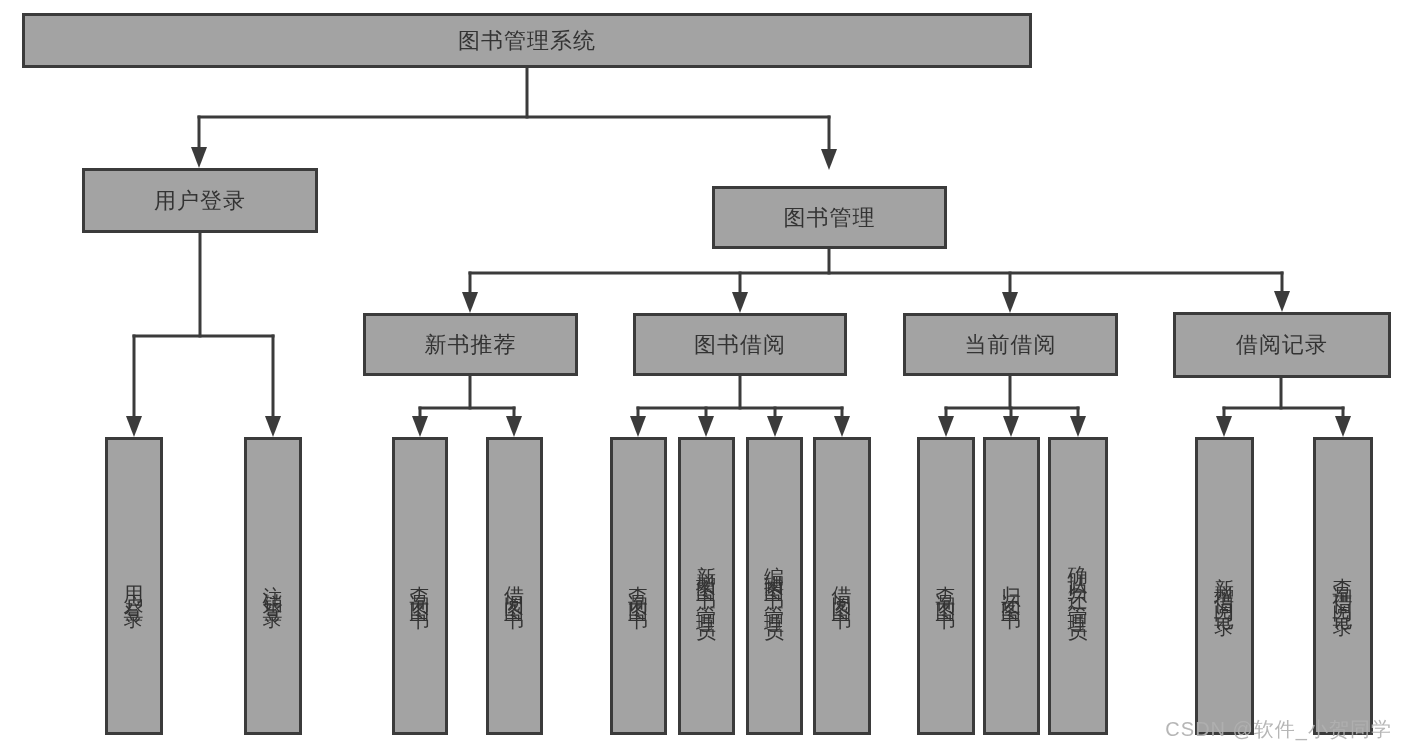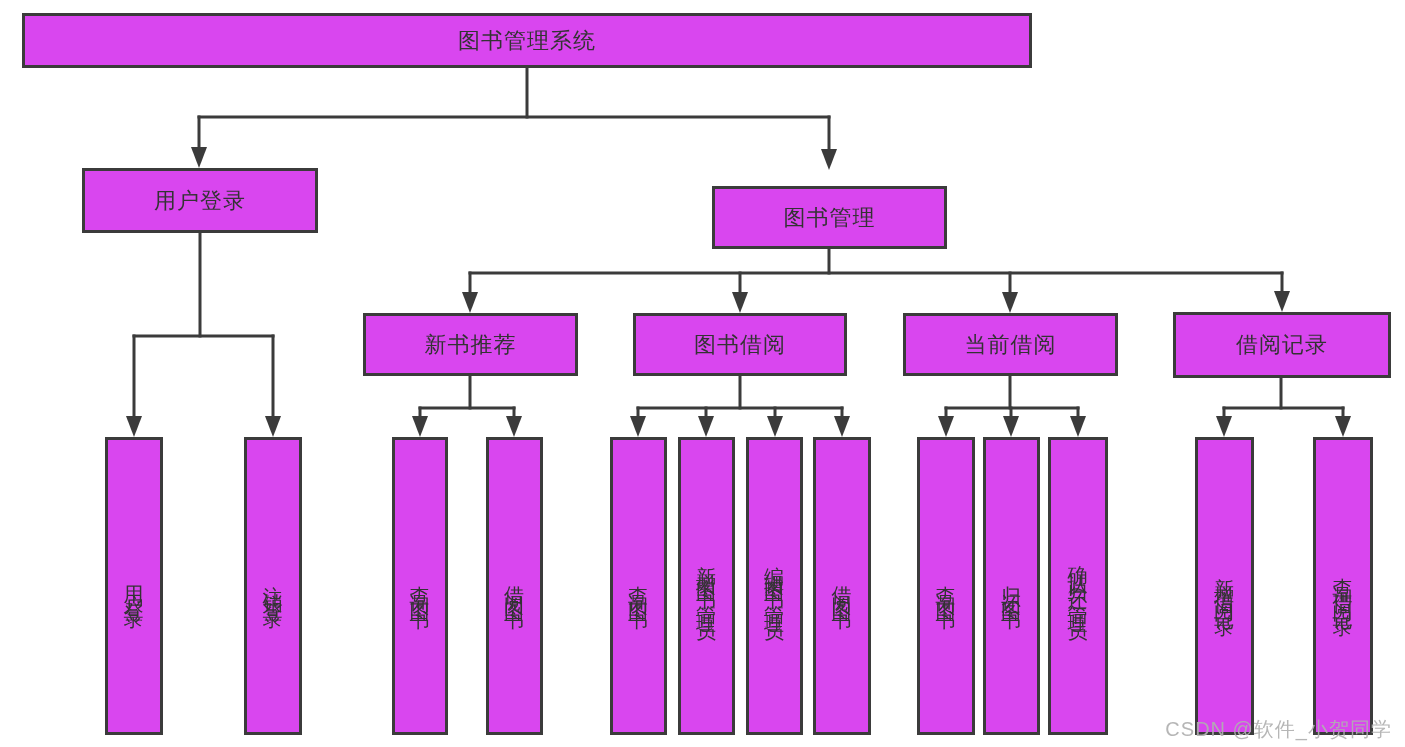--- a/index.html
+++ b/index.html
@@ -8,21 +8,21 @@
     width: 1405px;
     height: 747px;
     background: #ffffff;
     font-family: "Liberation Sans", sans-serif;
     overflow: hidden;
   }
   #wires { position: absolute; left: 0; top: 0; z-index: 1; }
   .node {
     position: absolute;
     box-sizing: border-box;
-    background: #d946ef;
+    background: #a3a3a3;
     border: 3px solid #3b3b3b;
     display: flex;
     align-items: center;
     justify-content: center;
     color: #333333;
     z-index: 2;
   }
   .hnode { font-size: 22px; letter-spacing: 1px; }
   .leaf { top: 437px; height: 298px; }
   .leaf .vtext {

